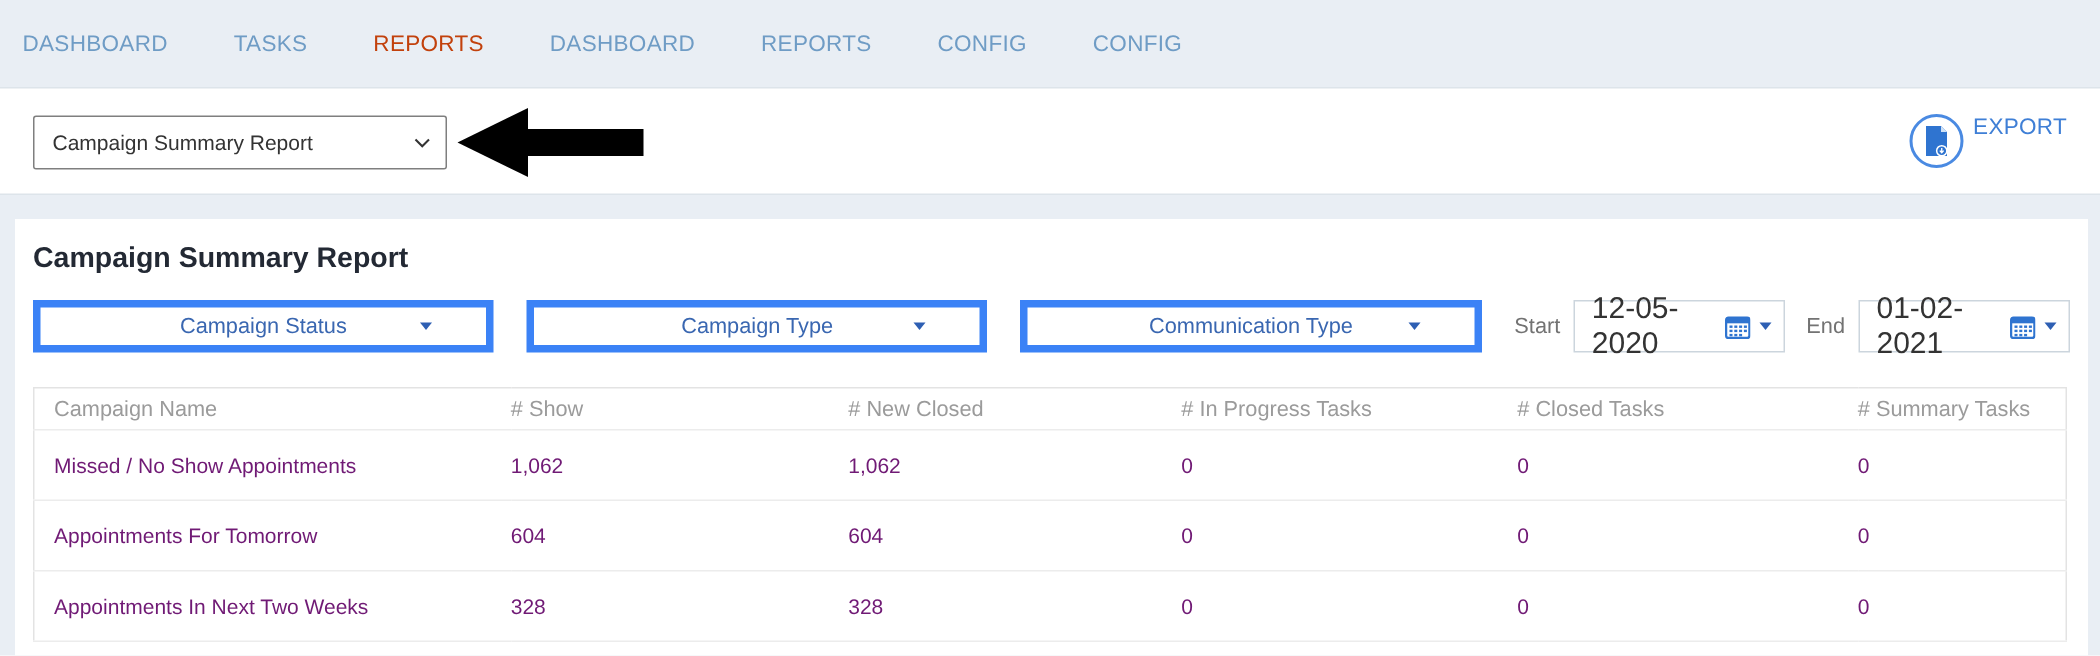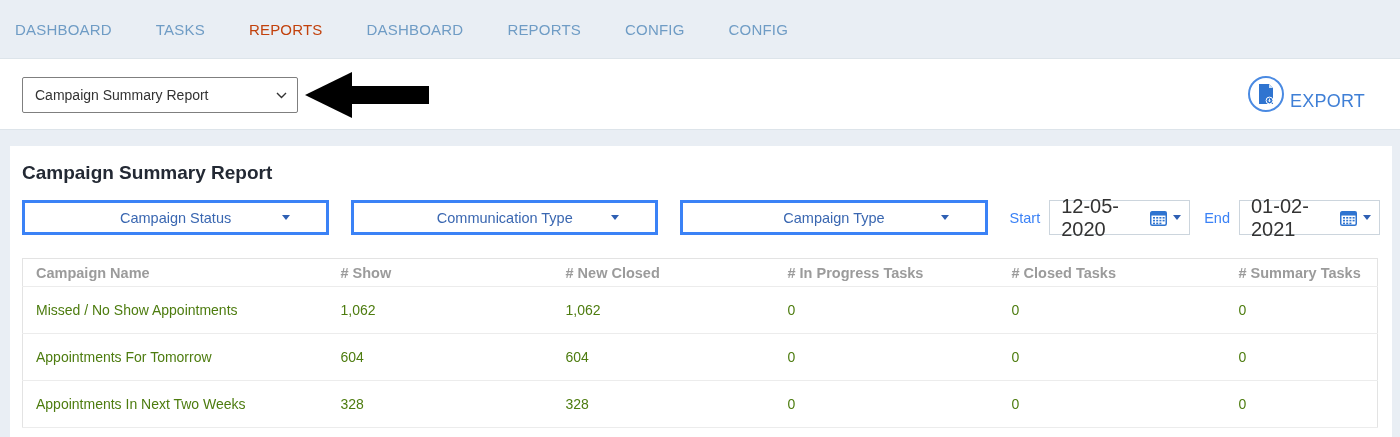--- a/index.html
+++ b/index.html
@@ -58,23 +58,23 @@
     border-top: 23px solid transparent;
     border-bottom: 23px solid transparent;
     border-right: 47px solid #000;
   }
   .annot-arrow .shaft {
     position: absolute; left: 46px; top: 14px;
     width: 78px; height: 18px;
     background: #000;
   }
   .export-btn {
-    position: absolute; right: 35px; top: 50%; transform: translateY(-50%);
-    display: flex; align-items: flex-end; gap: 6px;
-    color: #3f7fd6; font-size: 18px; letter-spacing: 0.2px;
+    position: absolute; right: 22px; top: 50%; transform: translateY(-50%);
+    display: flex; align-items: flex-start; gap: 6px;
+    color: #3f7fd6; font-size: 15px; letter-spacing: 0.2px;
     cursor: pointer;
   }
   .export-circle {
     width: 36px; height: 36px;
     border: 2px solid #4a8ae2; border-radius: 50%;
     display: flex; align-items: center; justify-content: center;
     background: #fff;
   }
 
   
@@ -87,36 +87,36 @@
     margin: 16px 0 16px 0;
     font-size: 19px; font-weight: bold;
     color: #232934;
   }
 
   .filter-row { display: flex; align-items: center; }
   .filter-dd {
     position: relative;
     width: 310px; height: 35px;
     margin-right: 22px;
-    border: 3px solid #3b82f6;
+    border: 5px solid #3b82f6;
     background: #fff;
     display: flex; align-items: center; justify-content: center;
     font-size: 14.5px; color: #3a67b1;
     cursor: pointer;
   }
   .tri {
     width: 0; height: 0; display: inline-block;
     border-left: 4.5px solid transparent;
     border-right: 4.5px solid transparent;
     border-top: 5.5px solid #2e5fb3;
   }
   .filter-dd .tri { position: absolute; right: 36px; top: 50%; margin-top: -3px; }
 
   .dates { margin-left: auto; display: flex; align-items: center; }
-  .date-label { font-size: 14.5px; color: #3b82f6; margin-right: 9px; }
+  .date-label { font-size: 14.5px; color: #737373; margin-right: 9px; }
   .date-box {
     width: 141px; height: 35px;
     border: 1px solid #ccd5dd; background: #fff;
     display: flex; align-items: center;
     padding: 0 8px 0 11px;
     font-size: 20px; color: #333;
     margin-right: 14px;
     cursor: pointer;
   }
   .date-box:last-child { margin-right: 0; }
@@ -127,31 +127,31 @@
   
   table.report {
     width: 1356px;
     margin-top: 23px;
     border-collapse: collapse;
     table-layout: fixed;
     border: 1px solid #e3e3e3;
   }
   table.report th {
     height: 28px;
-    font-weight: bold;
+    font-weight: normal;
     font-size: 14.5px;
     color: #9b9b9b;
     text-align: left;
     border-bottom: 1px solid #ececec;
     padding: 0;
   }
   table.report td {
     height: 47px;
     font-size: 14px;
-    color: #4d7c0f;
+    color: #701a75;
     padding: 0;
     border-bottom: 1px solid #ececec;
   }
   table.report th.first, table.report td.first { padding-left: 13px; }
 </style>
 </head>
 <body>
 
 <nav class="top-nav">
   <a class="nav-link">DASHBOARD</a>
@@ -191,25 +191,25 @@
 
 <main class="content">
   <h1 class="page-title">Campaign Summary Report</h1>
 
   <div class="filter-row">
     <div class="filter-dd">
       <span>Campaign Status</span>
       <i class="tri"></i>
     </div>
     <div class="filter-dd">
-      <span>Communication Type</span>
+      <span>Campaign Type</span>
       <i class="tri"></i>
     </div>
     <div class="filter-dd">
-      <span>Campaign Type</span>
+      <span>Communication Type</span>
       <i class="tri"></i>
     </div>
 
     <div class="dates">
       <span class="date-label">Start</span>
       <div class="date-box">
         <span class="date-value">12-05-2020</span>
         <span class="cal-icon">
           <svg width="17" height="16" viewBox="0 0 17 16">
             <rect x="0.75" y="1.75" width="15.5" height="13.5" rx="1.5" fill="none" stroke="#2f74d0" stroke-width="1.5"></rect>

